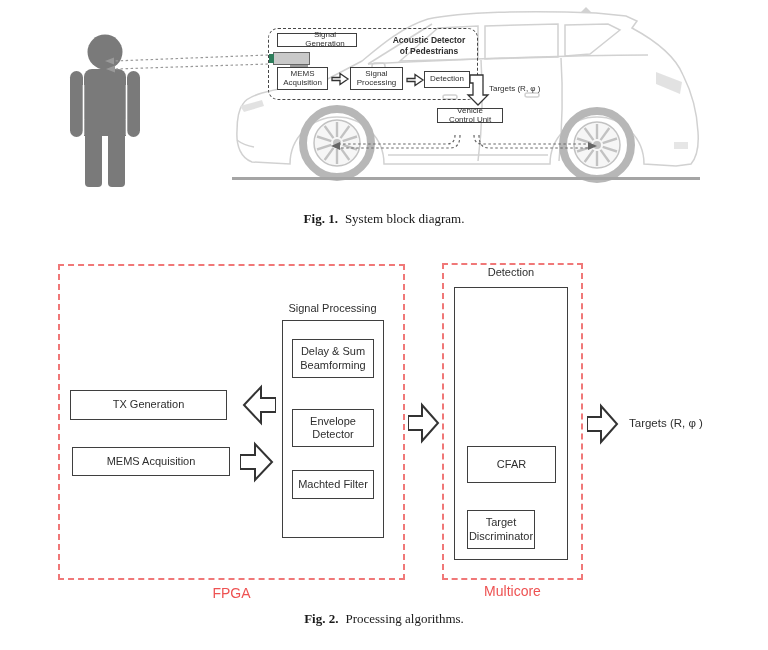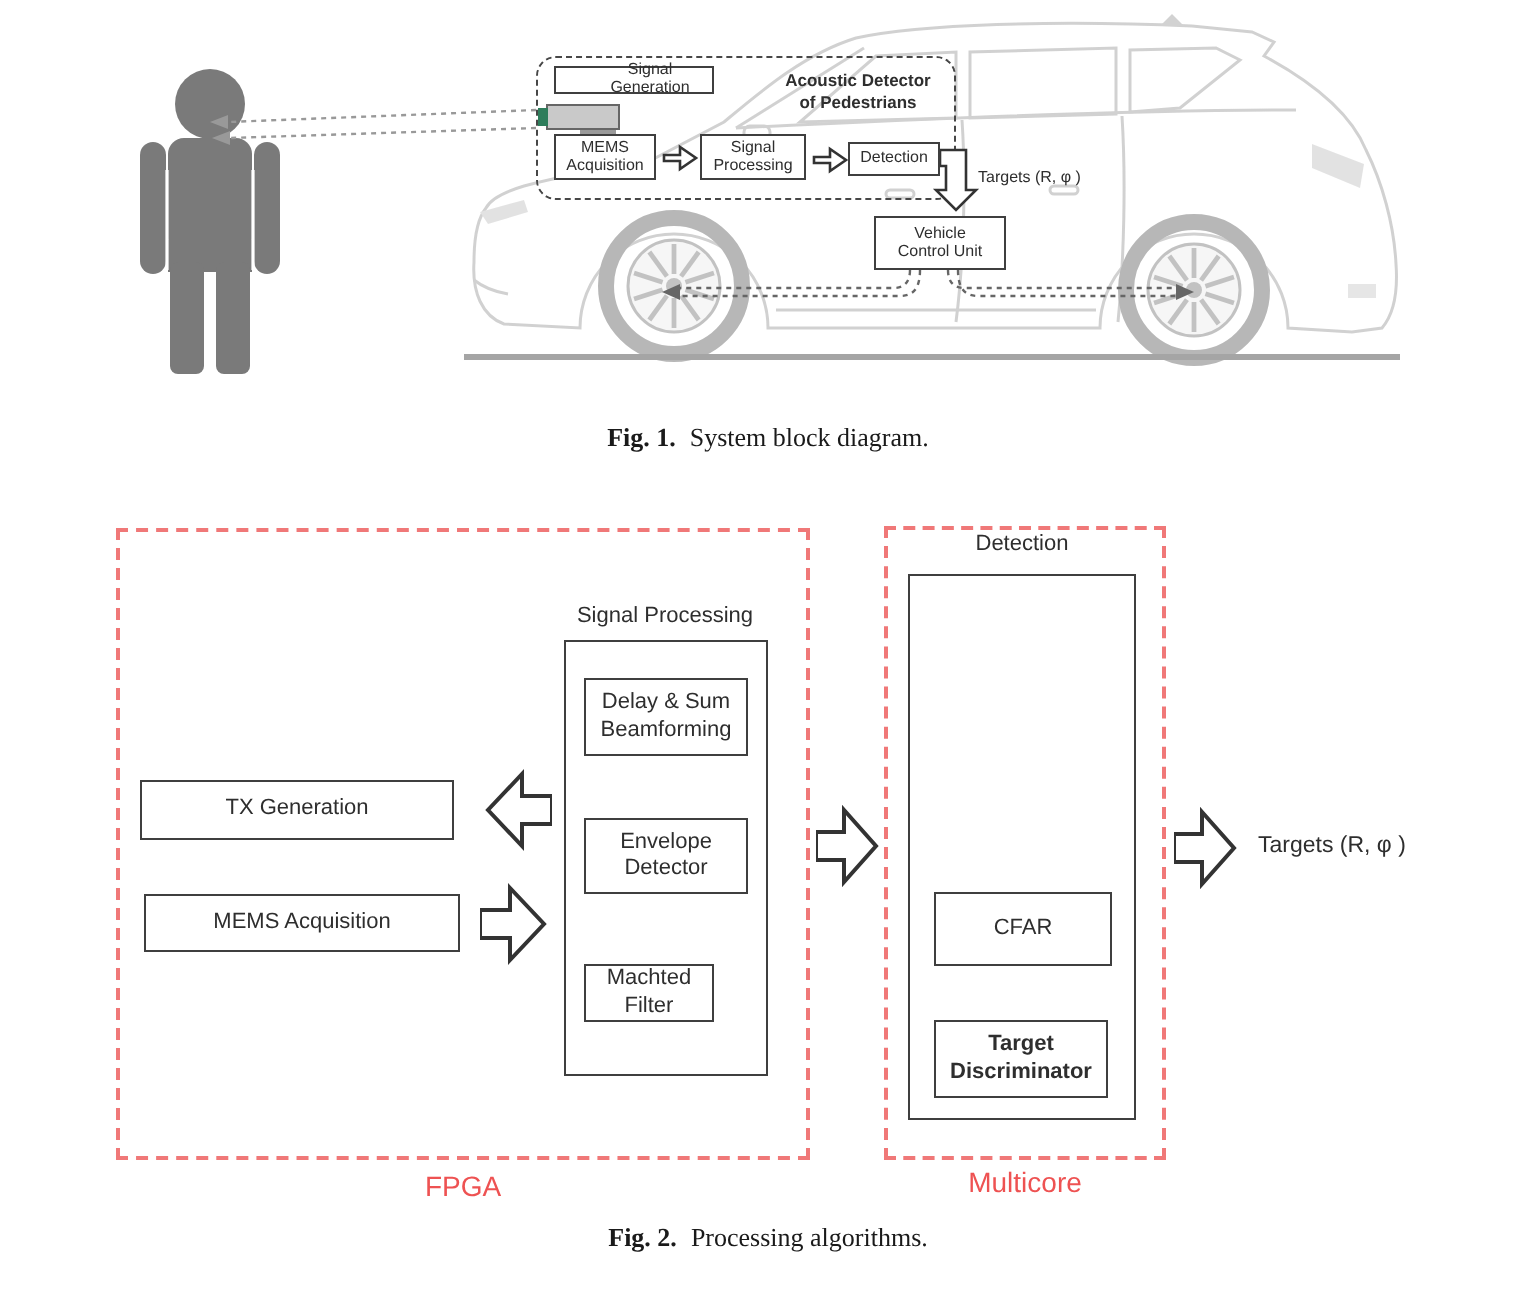--- a/index.html
+++ b/index.html
@@ -148,21 +148,21 @@
     <div class="abs" id="device-base" style="left:290px;top:65px;width:18px;height:3px;"></div>
 
     <div class="abs dbox f1box" style="left:277px;top:67px;width:51px;height:23px;">MEMS
 Acquisition</div>
     <div class="abs dbox f1box" style="left:350px;top:67px;width:53px;height:23px;">Signal
 Processing</div>
     <div class="abs dbox f1box" style="left:424px;top:71px;width:46px;height:17px;">Detection</div>
 
     <div class="abs tiny-label" style="left:489px;top:84px;">Targets (R, φ )</div>
 
-    <div class="abs dbox f1box" style="left:437px;top:108px;width:66px;height:27px;">Vehicle
+    <div class="abs dbox f1box" style="left:437px;top:108px;width:66px;height:15px;">Vehicle
 Control Unit</div>
 
     <div class="abs caption" style="left:0;top:211px;">
       <span class="cb">Fig. 1.</span><span>System block diagram.</span>
     </div>
   </div>
 
   <div class="abs" id="fig2" style="left:0;top:240px;width:768px;height:410px;">
 
     <div class="abs reddash" style="left:58px;top:24px;width:347px;height:316px;"></div>
@@ -186,39 +186,39 @@
     <div class="abs dbox f2box" style="left:292px;top:99px;width:82px;height:39px;">Delay &amp; Sum
 Beamforming</div>
     <svg class="abs layer" style="left:324px;top:144px;" width="18" height="20" viewBox="0 0 18 20">
       <path d="M6,0 H12 V9 H17 L9,19 L1,9 H6 Z" fill="#fff" stroke="#333" stroke-width="1.6"></path>
     </svg>
     <div class="abs dbox f2box" style="left:292px;top:169px;width:82px;height:38px;">Envelope
 Detector</div>
     <svg class="abs layer" style="left:324px;top:212px;" width="18" height="20" viewBox="0 0 18 20">
       <path d="M6,0 H12 V9 H17 L9,19 L1,9 H6 Z" fill="#fff" stroke="#333" stroke-width="1.6"></path>
     </svg>
-    <div class="abs dbox f2box" style="left:292px;top:242px;width:65px;height:29px;">Machted Filter</div>
+    <div class="abs dbox f2box" style="left:292px;top:230px;width:82px;height:29px;">Machted Filter</div>
 
     <svg class="abs layer" style="left:408px;top:162px;" width="32" height="42" viewBox="0 0 32 42">
       <path d="M0,14 H14 V3 L30,21 L14,39 V28 H0 Z" fill="#fff" stroke="#333" stroke-width="2"></path>
     </svg>
 
     <div class="abs grouptitle" style="left:454px;top:26px;width:114px;">Detection</div>
     <div class="abs dbox f2box" style="left:454px;top:47px;width:114px;height:273px;"></div>
     <svg class="abs layer" style="left:503px;top:105px;" width="18" height="20" viewBox="0 0 18 20">
       <path d="M6,0 H12 V9 H17 L9,19 L1,9 H6 Z" fill="#fff" stroke="#333" stroke-width="1.6"></path>
     </svg>
     <svg class="abs layer" style="left:503px;top:177px;" width="18" height="20" viewBox="0 0 18 20">
       <path d="M6,0 H12 V9 H17 L9,19 L1,9 H6 Z" fill="#fff" stroke="#333" stroke-width="1.6"></path>
     </svg>
     <div class="abs dbox f2box" style="left:467px;top:206px;width:89px;height:37px;text-align:center;">CFAR</div>
     <svg class="abs layer" style="left:503px;top:247px;" width="18" height="20" viewBox="0 0 18 20">
       <path d="M6,0 H12 V9 H17 L9,19 L1,9 H6 Z" fill="#fff" stroke="#333" stroke-width="1.6"></path>
     </svg>
-    <div class="abs dbox f2box" style="left:467px;top:270px;width:87px;height:39px;font-weight:bold;">Target
+    <div class="abs dbox f2box" style="left:467px;top:270px;width:68px;height:39px;">Target
 Discriminator</div>
 
     <svg class="abs layer" style="left:587px;top:163px;" width="32" height="42" viewBox="0 0 32 42">
       <path d="M0,14 H14 V3 L30,21 L14,39 V28 H0 Z" fill="#fff" stroke="#333" stroke-width="2"></path>
     </svg>
     <div class="abs f2targets" style="left:629px;top:177px;">Targets (R, φ )</div>
 
     <div class="abs caption" style="left:0;top:371px;">
       <span class="cb">Fig. 2.</span><span>Processing algorithms.</span>
     </div>

